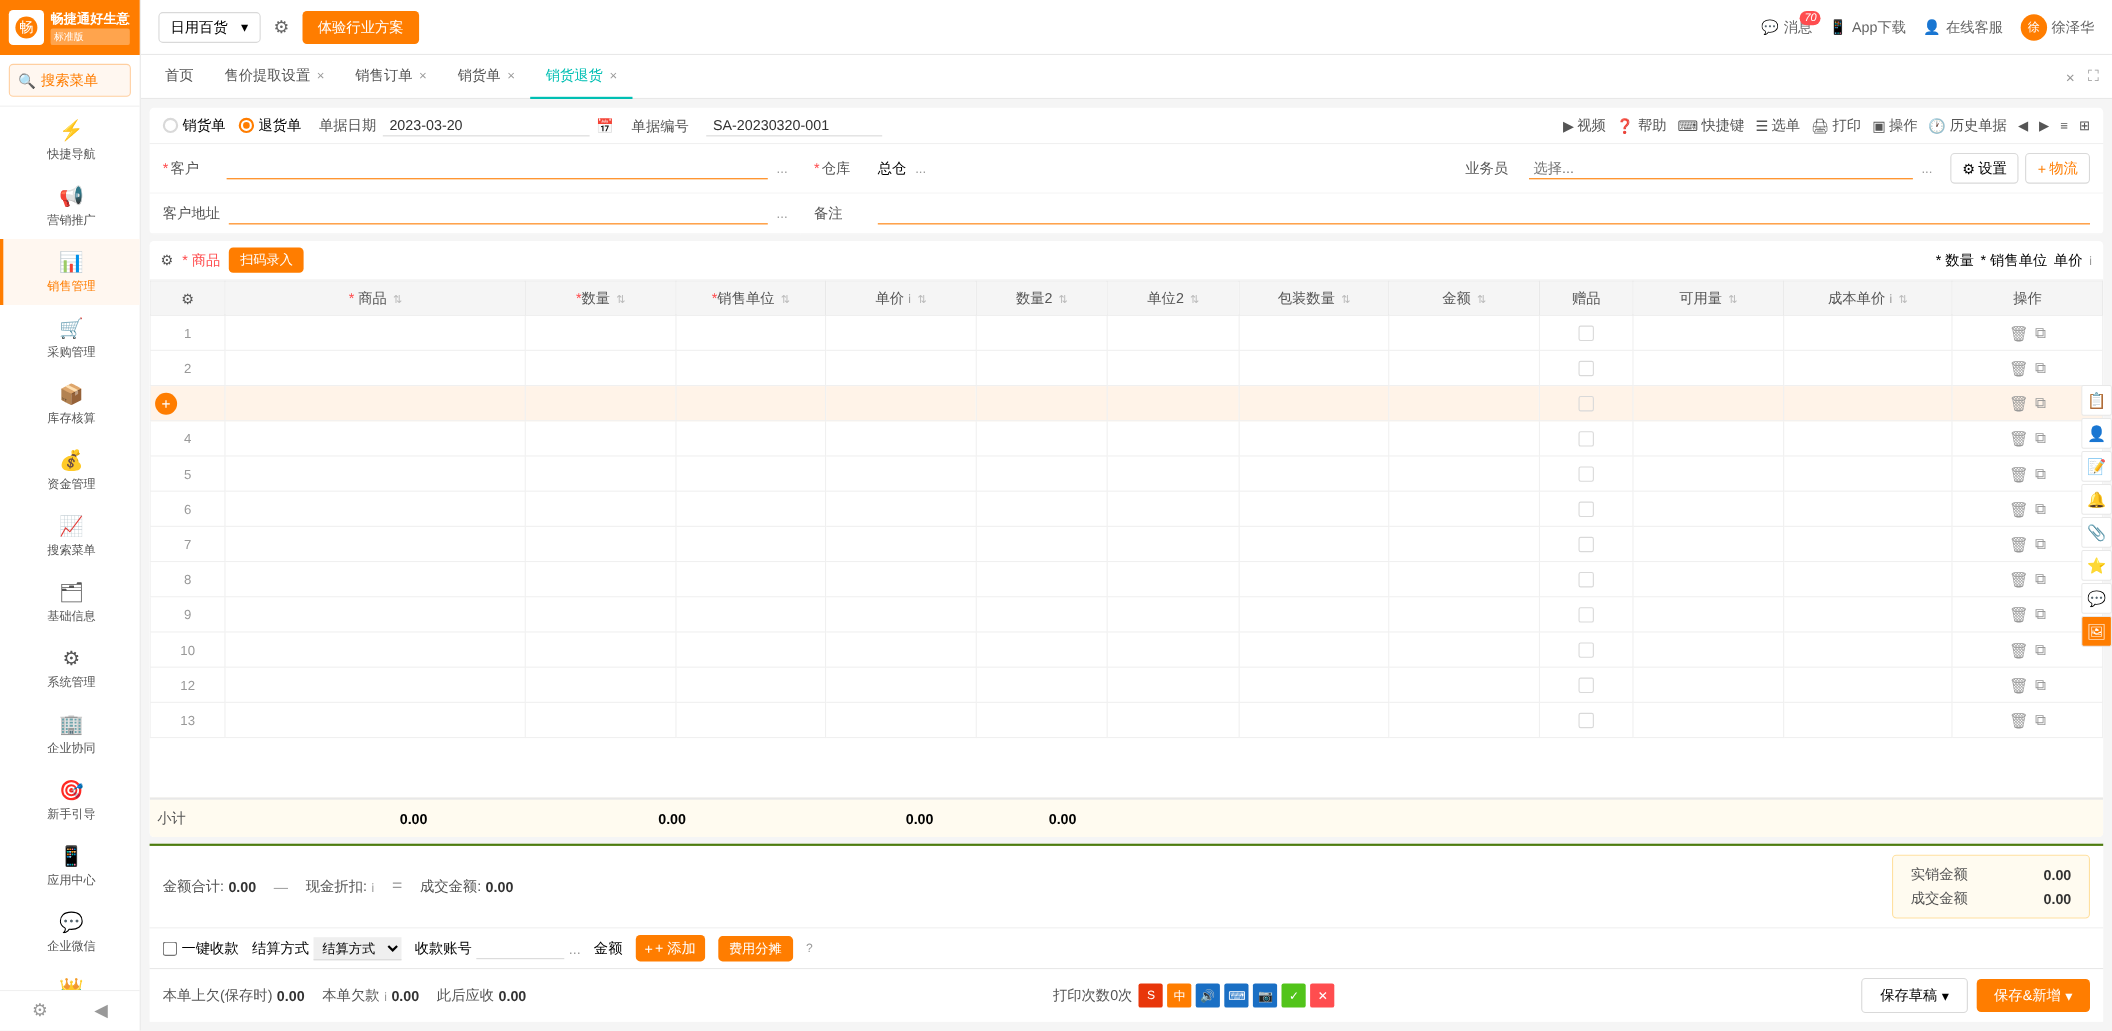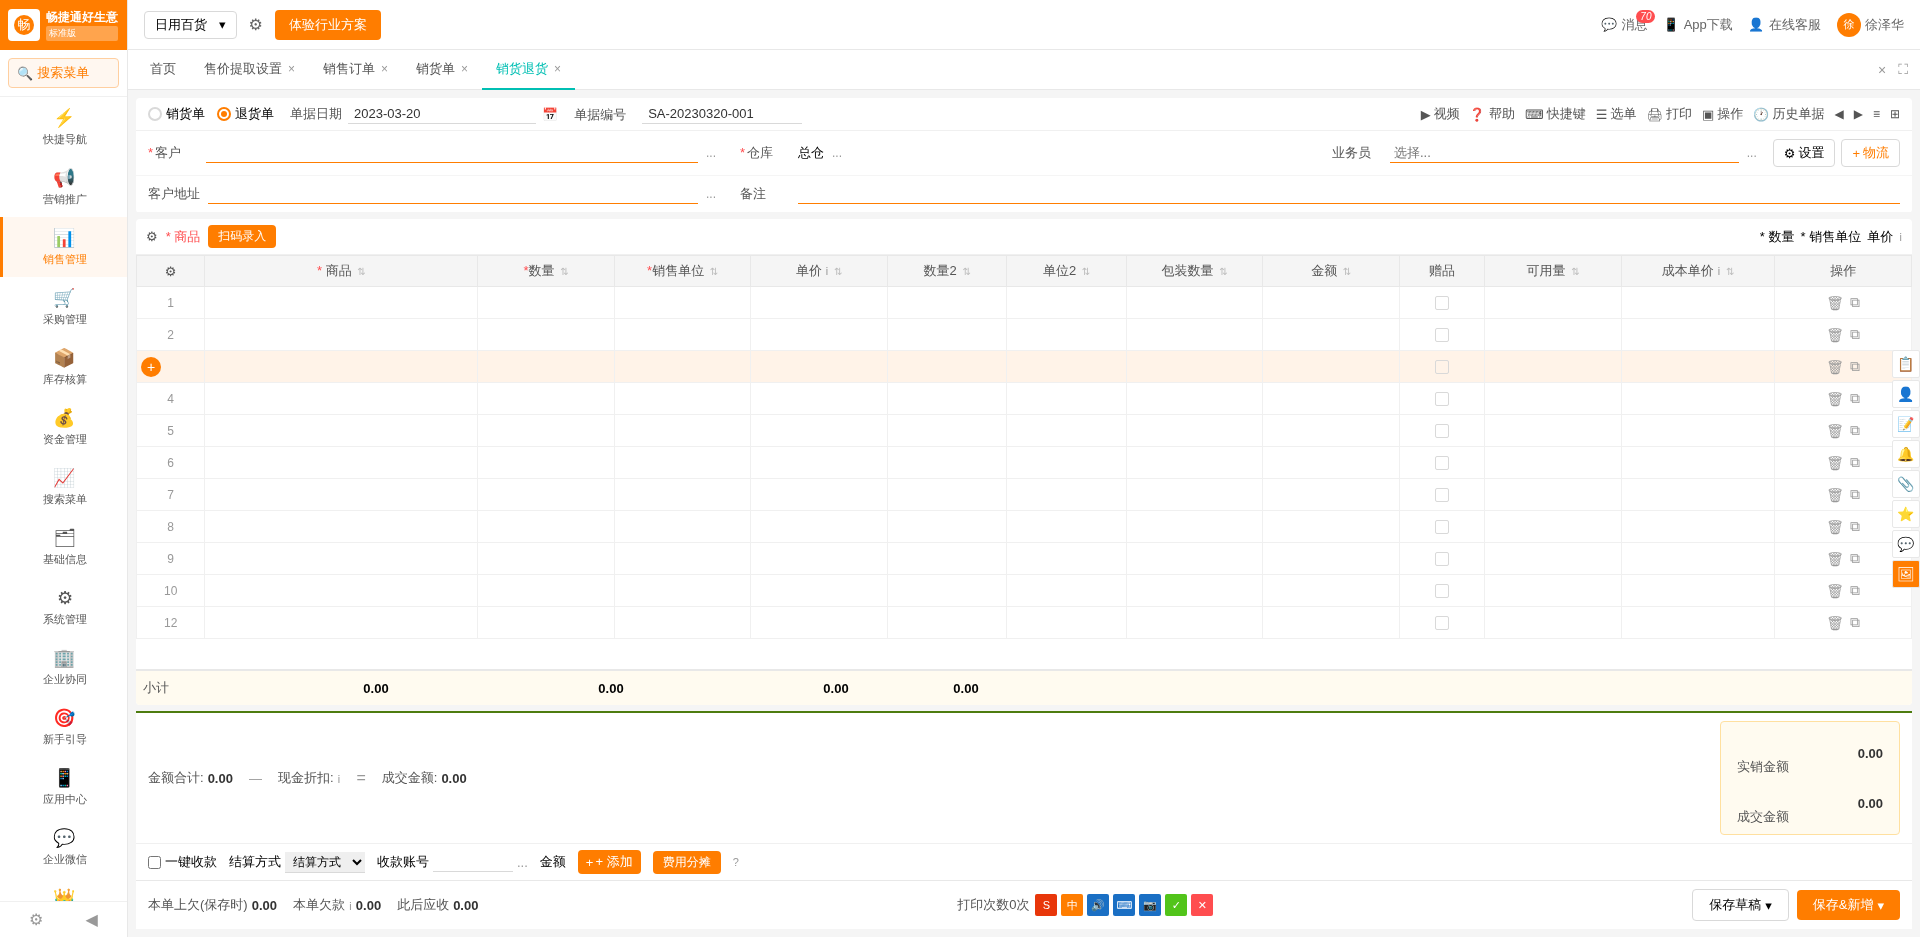--- a/index.html
+++ b/index.html
@@ -456,21 +456,21 @@
       background: #fffbf0;
       border: 1px solid #ffe0a0;
       border-radius: 4px;
       padding: 8px 16px;
       display: flex;
       flex-direction: column;
       gap: 4px;
       min-width: 180px;
     }
     .summary-right-item { display: flex; justify-content: space-between; align-items: center; font-size: 13px; }
-    .summary-right-label { color: #555; margin-top: 28px; }
+    .summary-right-label { color: #555; }
     .summary-right-value { color: #333; font-weight: bold; }
 
     .col-num { width: 40px; }
     .col-product { width: 160px; }
     .col-qty { width: 80px; }
     .col-unit { width: 80px; }
     .col-price { width: 80px; }
     .col-qty2 { width: 70px; }
     .col-unit2 { width: 70px; }
     .col-pkg { width: 80px; }
@@ -1154,20 +1154,52 @@
       </td>
       <td class="col-avail"></td>
       <td class="col-cost"></td>
       <td class="col-actions">
         <div class="row-actions">
           <span class="row-action-btn">🗑</span>
           <span class="row-action-btn">⧉</span>
         </div>
       </td>
     </tr>
+              <tr>
+      <td class="col-num">
+        <span class="row-num">13</span>
+      </td>
+      <td class="col-product">
+        <input class="input-text-row" type="text" value="" style="">
+      </td>
+      <td class="col-qty">
+        <input class="input-text-row" type="text" value="" style="">
+      </td>
+      <td class="col-unit">
+        <input class="input-text-row" type="text" value="" style="">
+      </td>
+      <td class="col-price"></td>
+      <td class="col-qty2"></td>
+      <td class="col-unit2"></td>
+      <td class="col-pkg"></td>
+      <td class="col-amount"></td>
+      <td class="col-gift">
+        <div class="checkbox-cell">
+          <div class="custom-checkbox"></div>
+        </div>
+      </td>
+      <td class="col-avail"></td>
+      <td class="col-cost"></td>
+      <td class="col-actions">
+        <div class="row-actions">
+          <span class="row-action-btn">🗑</span>
+          <span class="row-action-btn">⧉</span>
+        </div>
+      </td>
+    </tr>
             </tbody>
         </table>
       </div>
 
       <div style="display:flex;align-items:center;background:#fffbf0;border-top:2px solid #e8e8e8;padding:4px 0;">
         <div style="width:40px;text-align:center;color:#555;padding:4px;">小计</div>
         <div style="width:160px;"></div>
         <div style="width:80px;text-align:center;font-weight:bold;">0.00</div>
         <div style="width:80px;"></div>
         <div style="width:80px;"></div>

